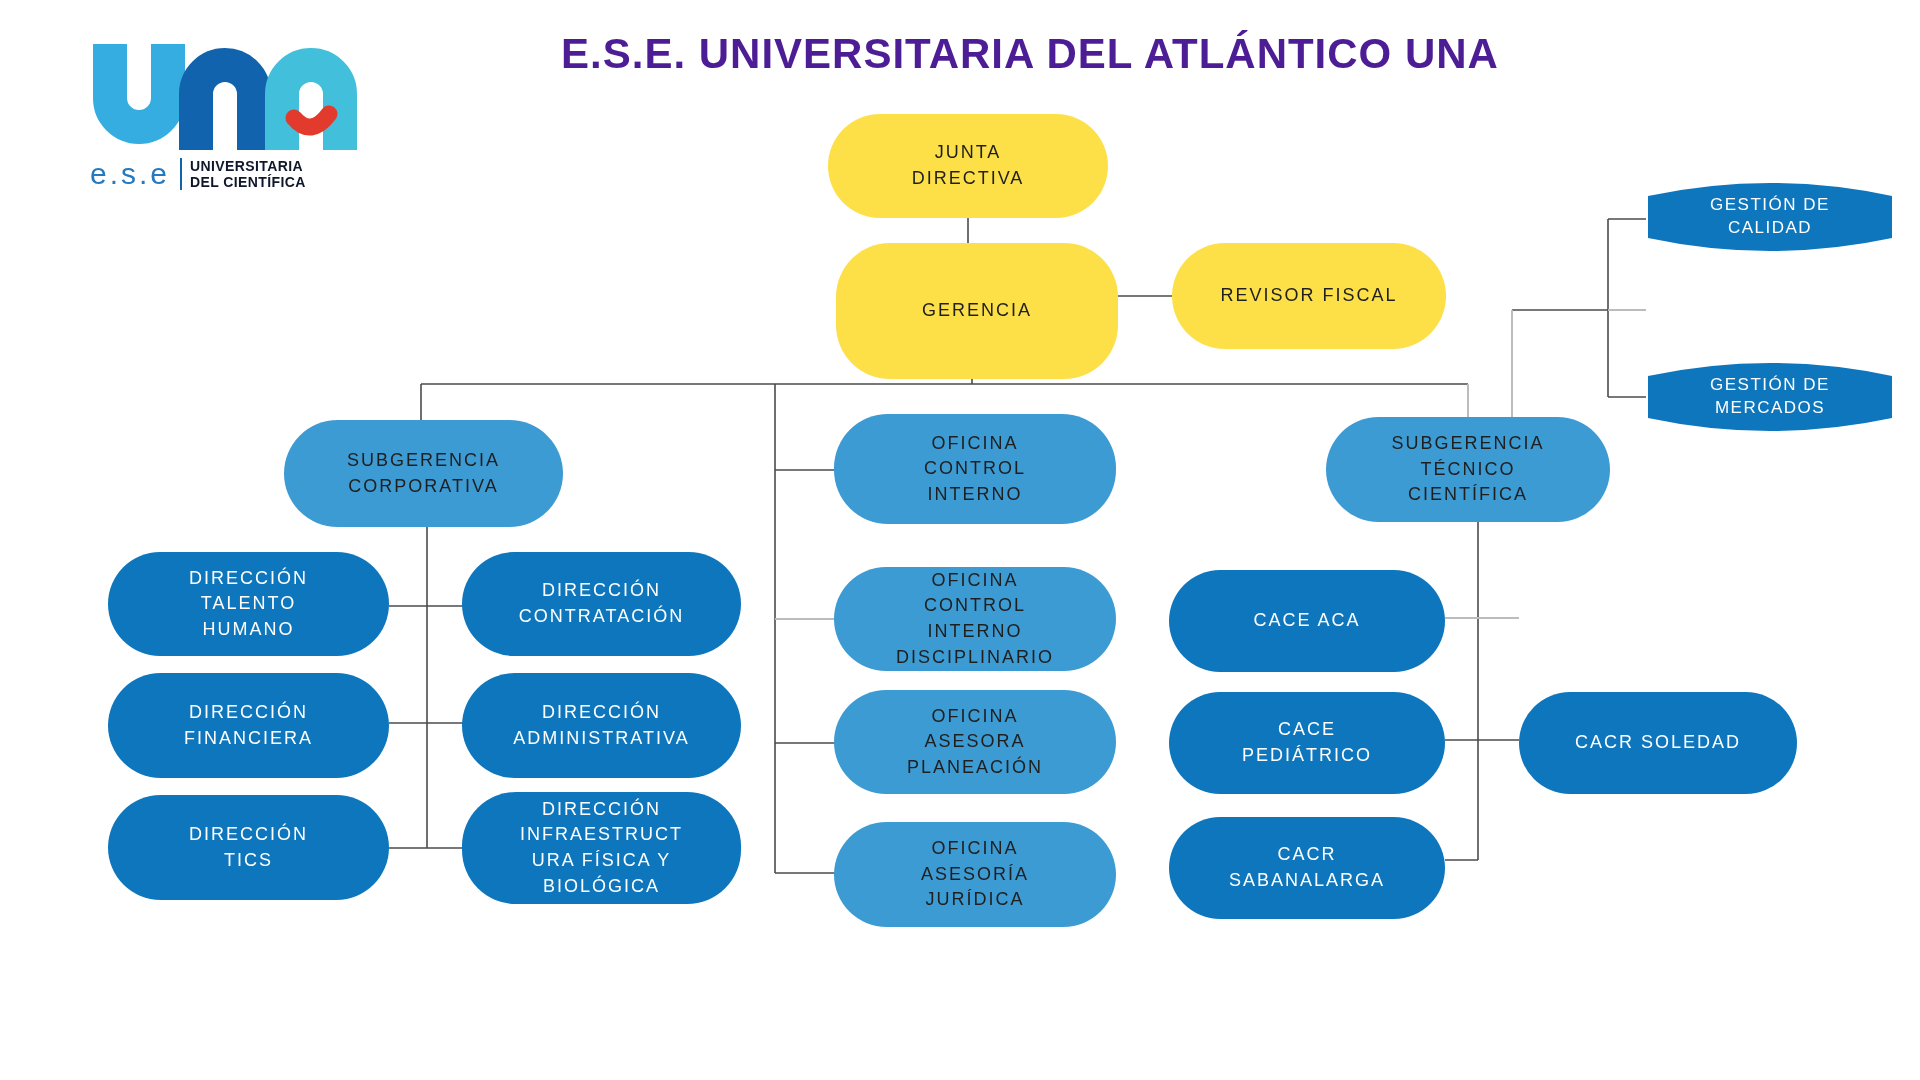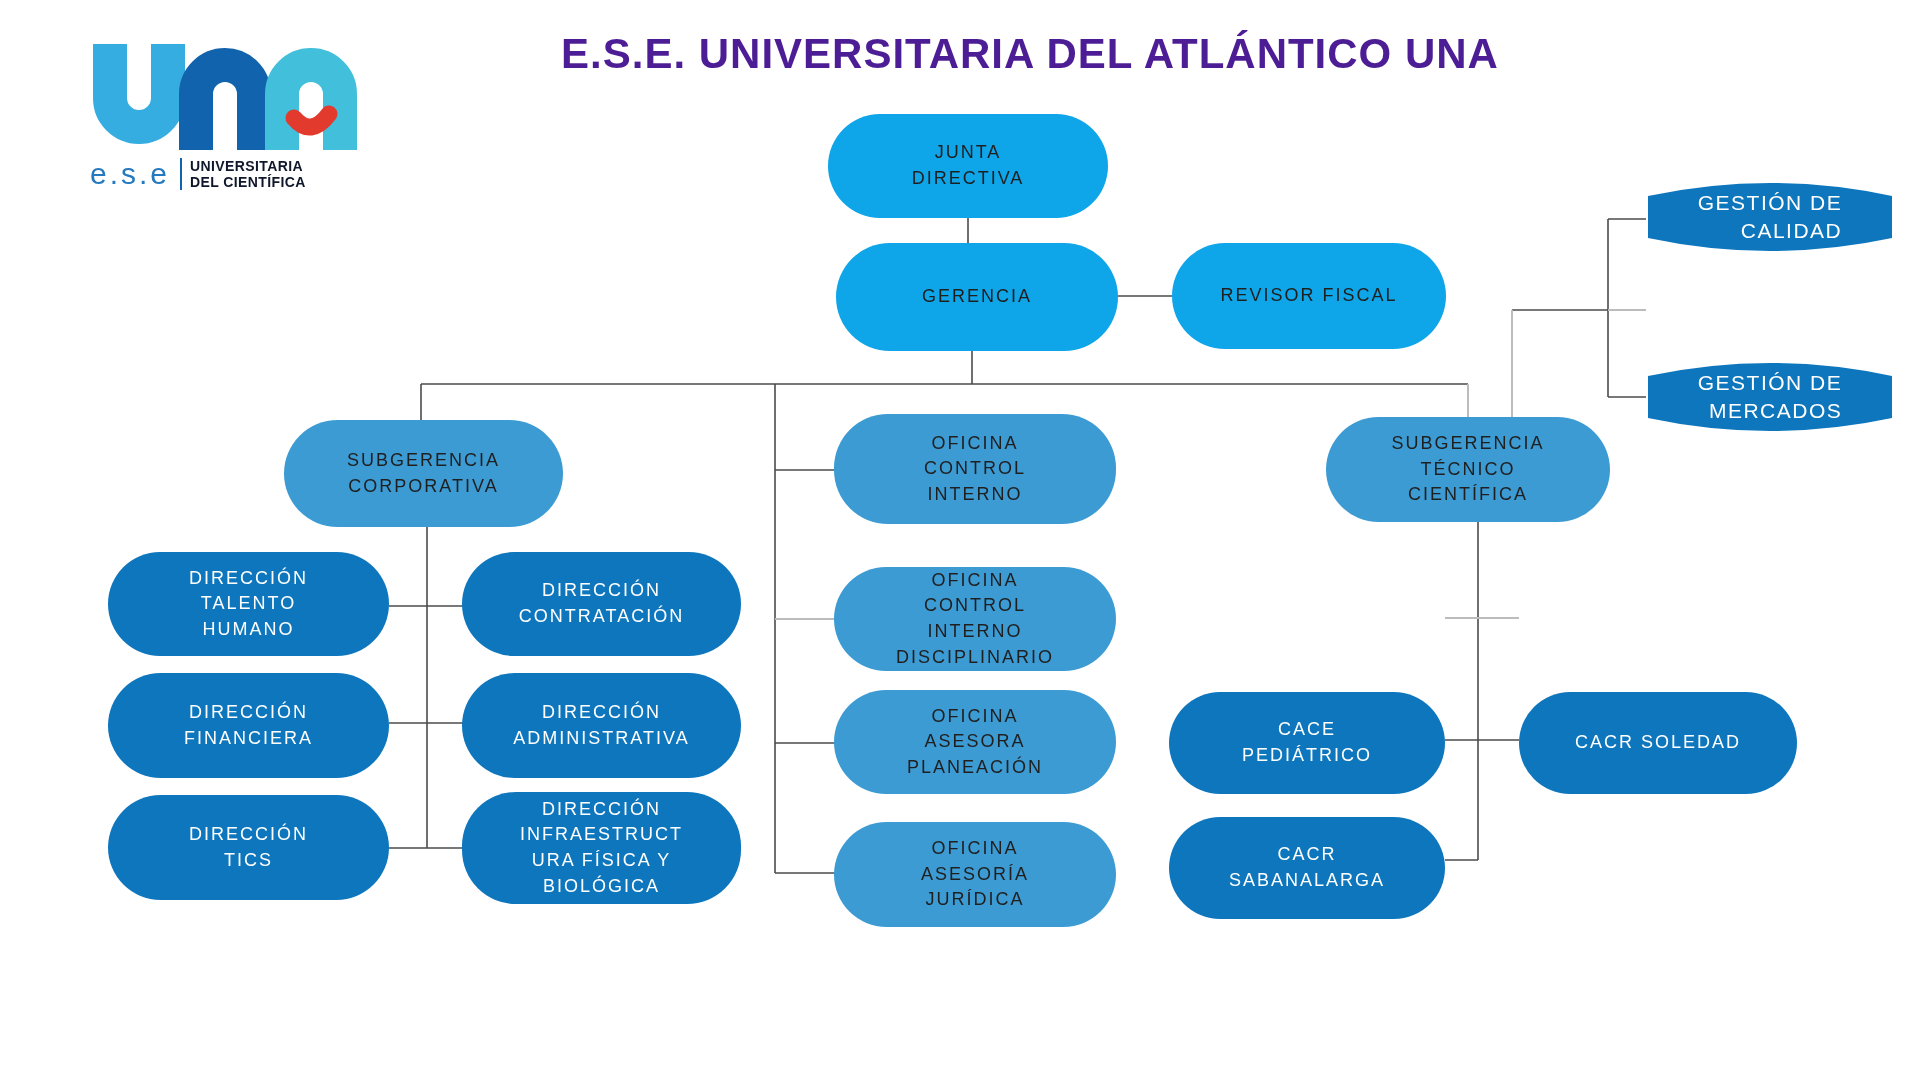--- a/index.html
+++ b/index.html
@@ -9,31 +9,31 @@
   
   .wires{position:absolute;left:0;top:0;z-index:0;}
 
   
   .node{
     position:absolute;z-index:2;border-radius:54px;
     display:flex;align-items:center;justify-content:center;
     text-align:center;font-size:18px;letter-spacing:2px;line-height:1.42;
     white-space:pre-line;color:#1f1f1f;
   }
-  .node.cyan{background:#0ea5e9;align-items:center;}
+  .node.cyan{background:#fde047;align-items:center;}
   .node.medium{background:#3D9BD4;}
   .node.dark{background:#0E76BD;color:#ffffff;}
 
   
   .wave{position:absolute;z-index:2;width:254px;height:72px;}
   .wave svg{position:absolute;left:0;top:0;overflow:visible;}
   .wave .wave-label{
     position:absolute;left:0;top:0;width:100%;height:100%;
-    display:flex;align-items:center;justify-content:center;text-align:right;
-    color:#ffffff;font-size:21px;letter-spacing:1.5px;line-height:1.35;white-space:pre-line;
+    display:flex;align-items:center;justify-content:center;text-align:center;
+    color:#ffffff;font-size:17px;letter-spacing:1.5px;line-height:1.35;white-space:pre-line;
   }
 
   
   .title{
     position:absolute;left:460px;top:30px;width:1140px;z-index:2;
     text-align:center;font-weight:bold;font-size:42px;letter-spacing:1px;
     color:#4c1d95;
   }
   .logo{position:absolute;left:86px;top:40px;width:320px;z-index:2;}
   .logo-word{display:block;}
@@ -93,21 +93,21 @@
         <span>UNIVERSITARIA</span><br>
         <span>DEL CIENTÍFICA</span>
       </span>
     </div>
   </div>
 
   <div class="title">E.S.E. UNIVERSITARIA DEL ATLÁNTICO UNA</div>
 
   <div class="node cyan" style="left:828px;top:114px;width:280px;height:104px;"><span>JUNTA
 DIRECTIVA</span></div>
-  <div class="node cyan" style="left:836px;top:243px;width:282px;height:108px;"><span>GERENCIA</span></div>
+  <div class="node cyan" style="left:836px;top:243px;width:282px;height:136px;"><span>GERENCIA</span></div>
   <div class="node cyan" style="left:1172px;top:243px;width:274px;height:106px;"><span>REVISOR FISCAL</span></div>
 
   <div class="wave" style="left:1643px;top:181px;">
     <svg width="254" height="72">
       <path d="M 5,15 Q 127,-11 249,15 L 249,57 Q 127,83 5,57 Z" fill="#0E76BD"></path>
     </svg>
     <span class="wave-label">GESTIÓN DE
 CALIDAD</span>
   </div>
   <div class="wave" style="left:1643px;top:361px;">
@@ -147,19 +147,20 @@
 CONTROL
 INTERNO
 DISCIPLINARIO</span></div>
   <div class="node medium" style="left:834px;top:690px;width:282px;height:104px;"><span>OFICINA
 ASESORA
 PLANEACIÓN</span></div>
   <div class="node medium" style="left:834px;top:822px;width:282px;height:105px;"><span>OFICINA
 ASESORÍA
 JURÍDICA</span></div>
 
+  <div class="node dark" style="left:1169px;top:570px;width:276px;height:102px;"><span>CACE ACA</span></div>
   <div class="node dark" style="left:1169px;top:692px;width:276px;height:102px;"><span>CACE
 PEDIÁTRICO</span></div>
   <div class="node dark" style="left:1519px;top:692px;width:278px;height:102px;"><span>CACR SOLEDAD</span></div>
   <div class="node dark" style="left:1169px;top:817px;width:276px;height:102px;"><span>CACR
 SABANALARGA</span></div>
 
 </div>
 
 </body></html>

